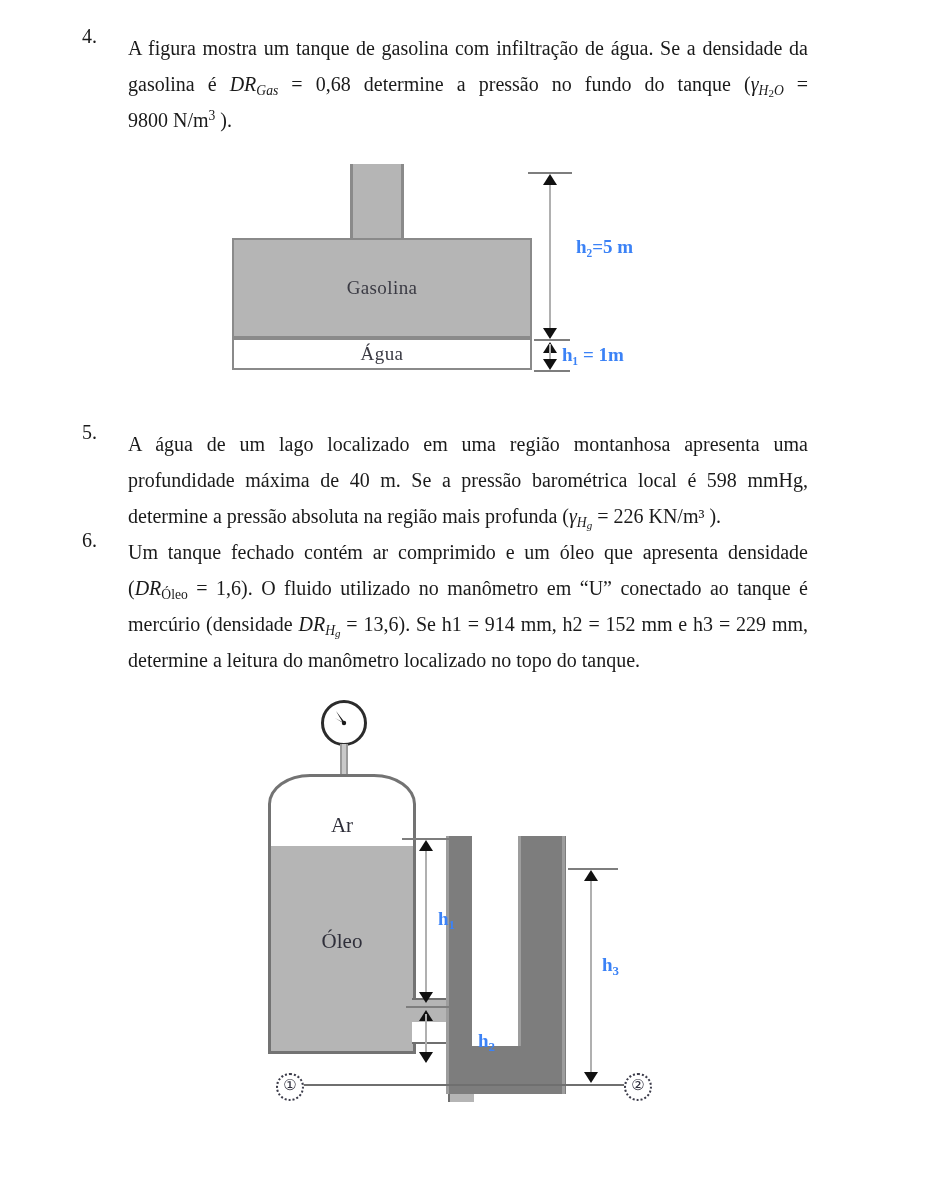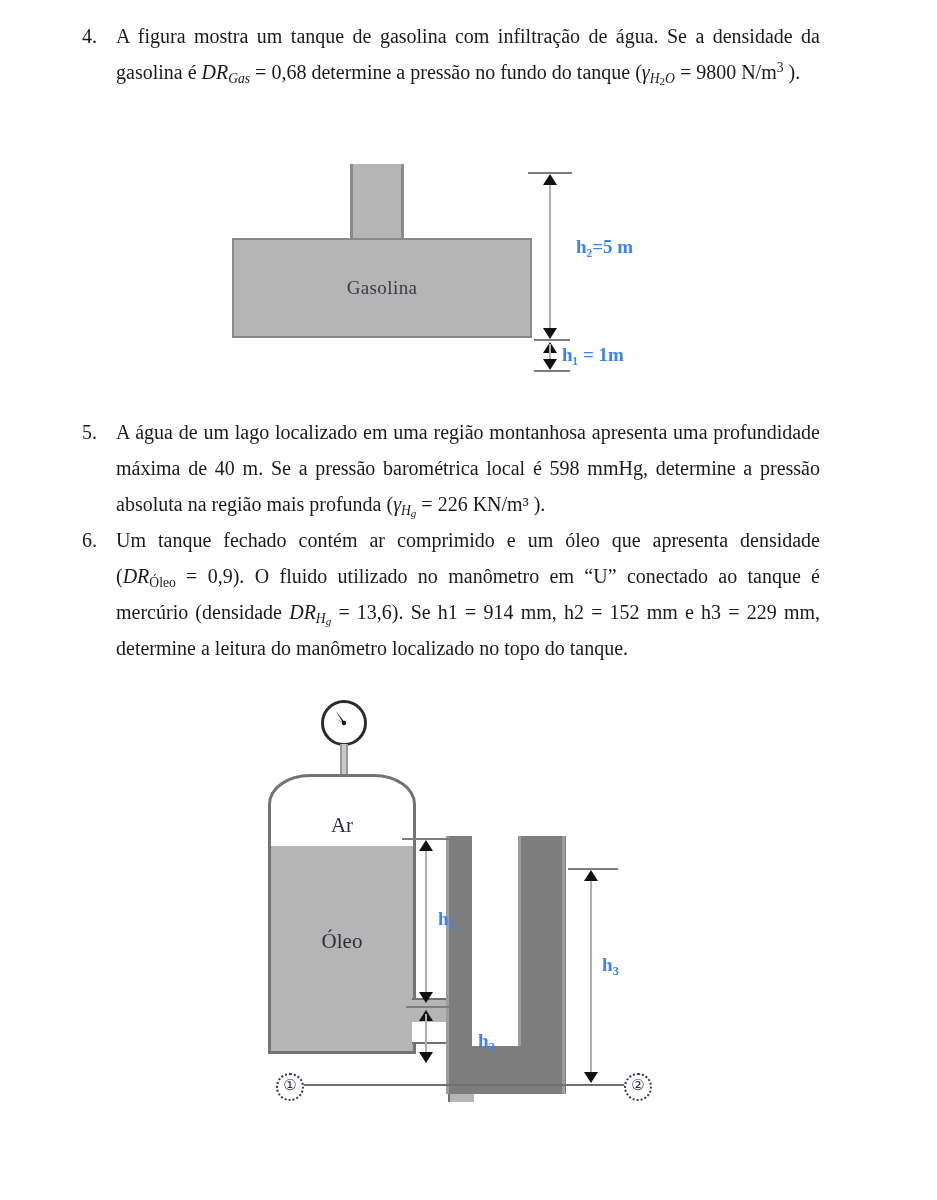--- a/index.html
+++ b/index.html
@@ -40,21 +40,21 @@
     text-align: left;
   }
   .q-body {
     flex: 1 1 auto;
     font-size: 20px;
     line-height: 36px;
     text-align: justify;
     text-justify: inter-word;
     hyphens: none;
   }
-  .q-body p { margin: 0; }
+  .q-body p { margin: 12px; }
 
   
   .mi {
     font-family: "Liberation Serif", "DejaVu Serif", serif;
     font-style: italic;
   }
   .mup { font-style: normal; }
   sub {
     font-size: 0.68em;
     vertical-align: -0.32em;
@@ -343,20 +343,23 @@
   </div>
 
   <div id="fig-gasolina">
 
     <div class="gas-neck"></div>
 
     <div class="gas-body">
       <div class="gas-label">Gasolina</div>
     </div>
 
+    <div class="agua-body">
+      <div class="agua-label">Água</div>
+    </div>
 
     <div class="tick" style="left:296px; top:12px; width:44px;"></div>
     <div class="dimline" style="left:317px; top:16px; height:162px;"></div>
     <div class="arrow-up" style="left:311px; top:14px;"></div>
     <div class="arrow-dn" style="left:311px; top:168px;"></div>
     <div class="tick" style="left:302px; top:179px; width:36px;"></div>
     <div class="dim-text" style="left:344px; top:76px;"><span>h₂=5 m</span></div>
 
     <div class="arrow-up" style="left:311px; top:182px;"></div>
     <div class="dimline" style="left:317px; top:184px; height:22px;"></div>
@@ -373,21 +376,21 @@
         <span>= 226 KN/m³ ).</span></span>
       </p>
     </div>
   </div>
 
   <div class="question" style="top:522px;">
     <div class="q-num">6.</div>
     <div class="q-body">
       <p>
         <span>Um tanque fechado contém ar comprimido e um óleo que apresenta densidade (</span><span class="nb"><span class="mi">DR</span><sub class="mup">Óleo</sub>
-        <span>= 0,9).</span></span>
+        <span>= 1,6).</span></span>
         <span>O fluido utilizado no manômetro em “U” conectado ao tanque é mercúrio (densidade</span>
         <span class="nb"><span class="mi">DR</span><sub class="mi">H</sub><sub class="mi" style="vertical-align:-0.55em;font-size:0.55em">g</sub>
         <span>= 13,6).</span></span>
         <span>Se h1 = 914 mm, h2 = 152 mm e h3 = 229 mm, determine a leitura do manômetro localizado no topo do tanque.</span>
       </p>
     </div>
   </div>
 
   <div id="fig-manometro">
 

